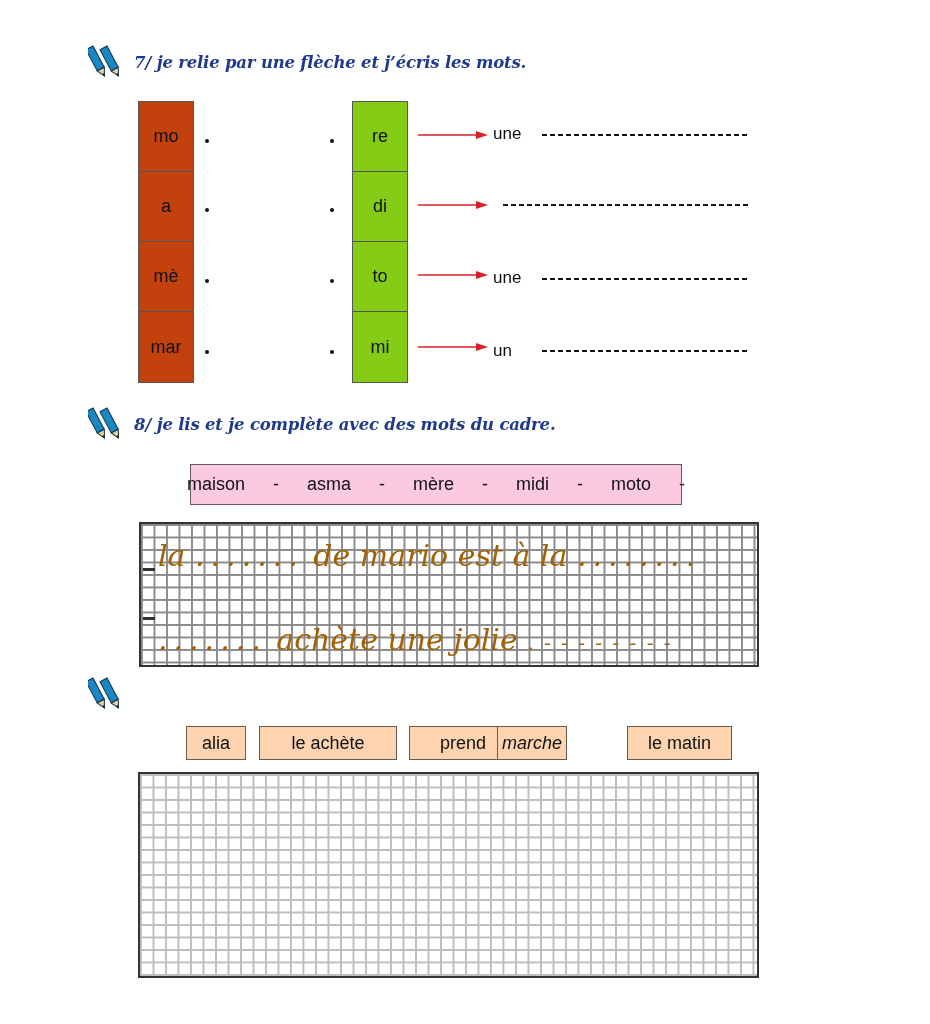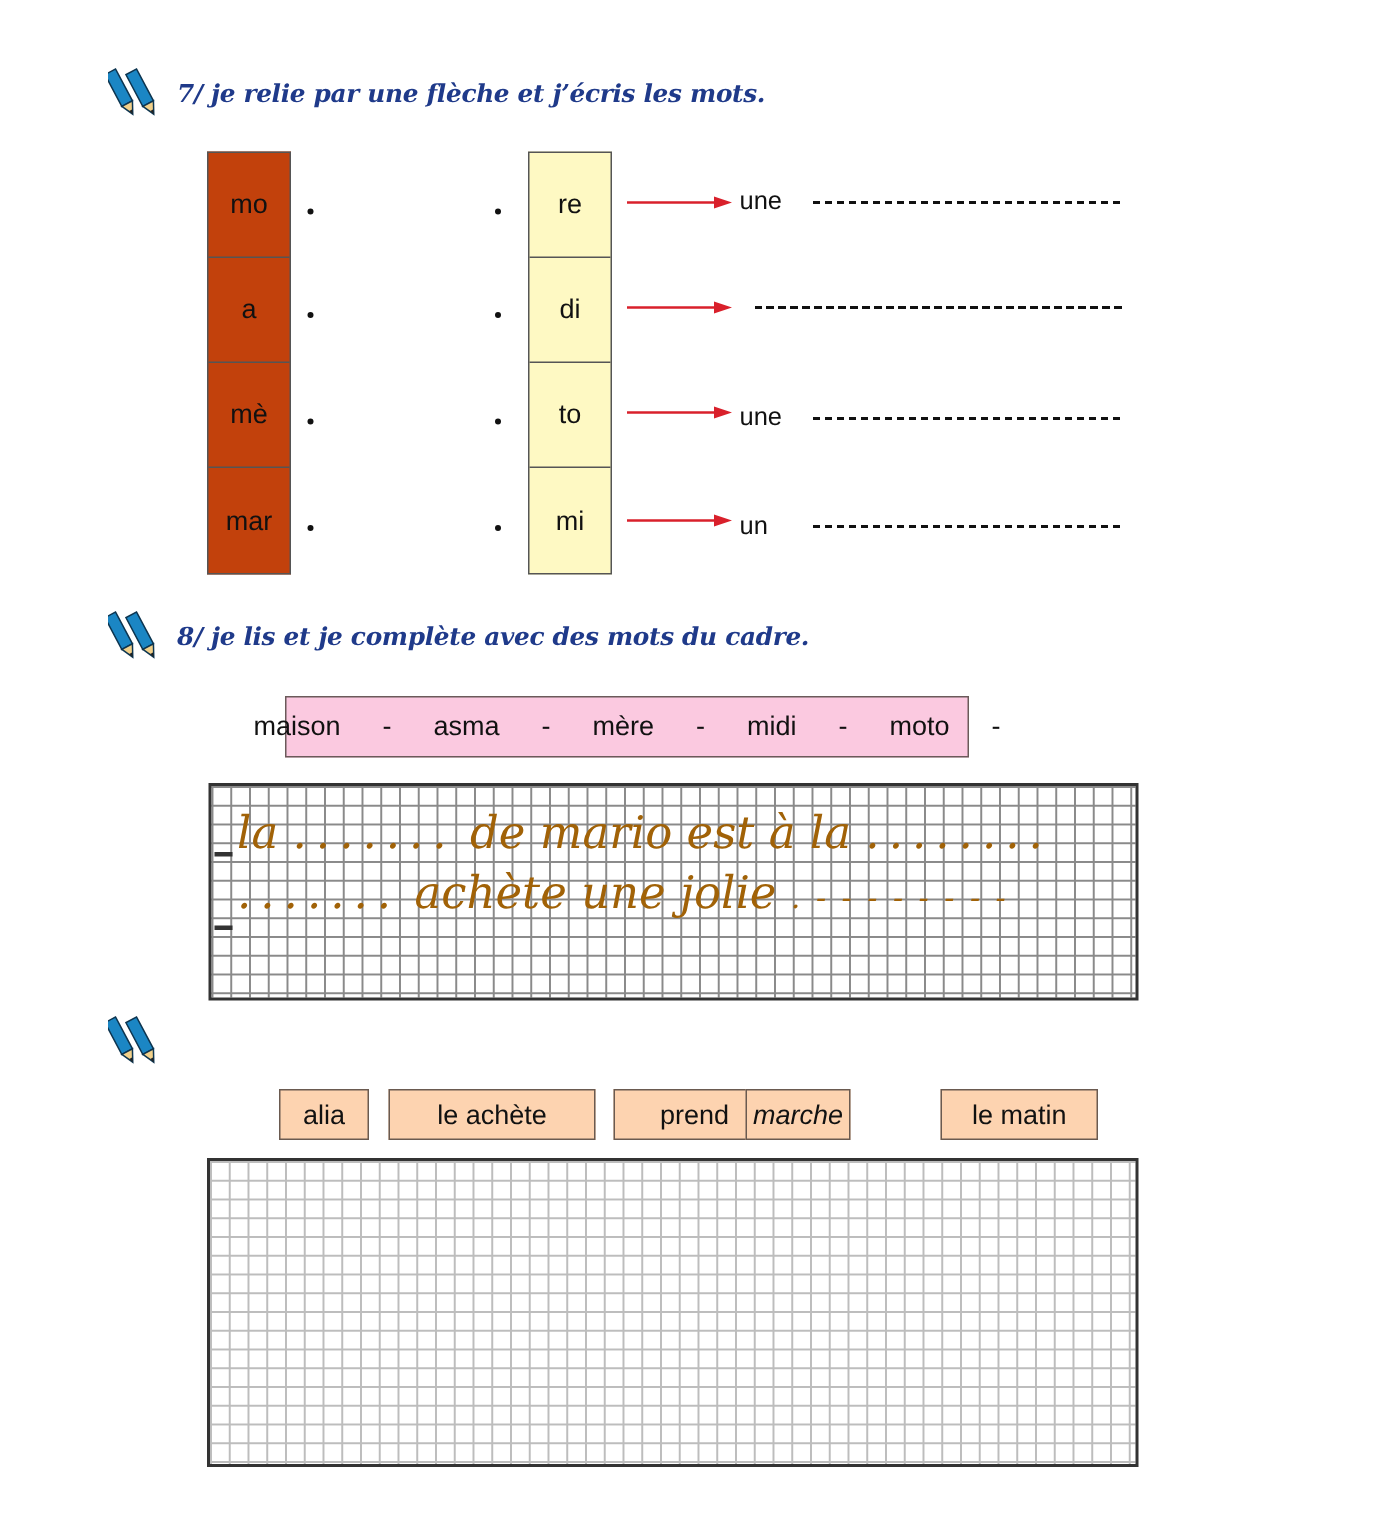--- a/index.html
+++ b/index.html
@@ -1,30 +1,30 @@
 <!DOCTYPE html>
 <html><head>
 <meta charset="utf-8">
 <style>
   html, body { margin:0; padding:0; background:#fff; }
   body { width:930px; height:1024px; position:relative; overflow:hidden; font-family:"Liberation Sans", sans-serif; color:#111; }
   .abs { position:absolute; }
-  .heading { position:absolute; left:72px; height:36px; display:flex; align-items:center;text-align:right; }
+  .heading { position:absolute; left:88px; height:36px; display:flex; align-items:center;text-align:right; }
   .heading .title { font-family:"DejaVu Serif", serif; font-weight:bold; font-style:italic; color:#1f3a8a; font-size:16.5px; margin-left:12px; letter-spacing:-0.2px; }
   .pencils { width:34px; height:36px; }
   .syl-col { position:absolute; width:54px; border:1px solid #555; }
   .syl-col .cell { height:70px; border-bottom:1px solid #555; display:flex; align-items:center; justify-content:center; font-size:18px; box-sizing:border-box; }
   .syl-col .cell:last-child { border-bottom:none; }
   .left-col { left:138px; top:101px; background:#c2410c; }
-  .right-col { left:352px; top:101px; background:#fef9c3; }
+  .right-col { left:352px; top:101px; background:#84cc16; }
   .dot { position:absolute; width:4px; height:4px; background:#111; border-radius:50%; }
   .arrow { position:absolute; width:70px; height:10px; }
   .article { position:absolute; font-size:17px; }
   .dashes { position:absolute; height:2px; background-image:repeating-linear-gradient(to right,#111 0 5px,transparent 5px 8px); }
-  .wordbox { position:absolute; left:190px; top:464px; width:456px; height:41px; background:#fbc9e0; border:1px solid #6b5a5a; display:flex; align-items:center; justify-content:center; font-size:18px; box-sizing:border-box;gap:16px; }
+  .wordbox { position:absolute; left:190px; top:464px; width:492px; height:41px; background:#fbc9e0; border:1px solid #6b5a5a; display:flex; align-items:center; justify-content:center; font-size:18px; box-sizing:border-box;gap:16px; }
   .wordbox span { margin:0 6px; }
   .grid { position:absolute; box-sizing:border-box; border:2px solid #333;
     background-color:#fff;
     background-image:linear-gradient(to right, #bdbdbd 1.5px, transparent 1.5px), linear-gradient(to bottom, #bdbdbd 1.5px, transparent 1.5px);
     background-size:12.5px 12.5px; }
   .grid-8 { left:139px; top:522px; width:620px; height:145px; background-image:linear-gradient(to right, #8a8a8a 1.5px, transparent 1.5px), linear-gradient(to bottom, #8a8a8a 1.5px, transparent 1.5px); }
   .grid-9 { left:138px; top:772px; width:621px; height:206px; }
   .cursive { position:absolute; font-family:"DejaVu Serif", serif; font-style:italic; font-size:30px; color:#a16207; white-space:nowrap; }
   .blank { letter-spacing:6px; }
   .tag { position:absolute; top:726px; height:34px; background:#fdd3b0; border:1px solid #6a5a50; display:flex; align-items:center; justify-content:center; font-size:18px; box-sizing:border-box;margin-left:28px; }
@@ -128,21 +128,21 @@
 
 <div class="grid grid-8"></div>
 <div class="abs" style="left:143px;top:568px;width:12px;height:3px;background:#333;"></div>
 <div class="abs" style="left:143px;top:617px;width:12px;height:3px;background:#333;"></div>
 <div class="cursive" style="left:158px;top:538px;">
   <span>la</span>
   <span class="blank">.......</span>
   <span>de mario est à la</span>
   <span class="blank">........</span>
 </div>
-<div class="cursive" style="left:158px;top:578px;">
+<div class="cursive" style="left:158px;top:622px;">
   <span class="blank">.......</span>
   <span>achète une jolie</span>
   <span class="blank" style="letter-spacing:2px;font-size:20px;">. - - - -   ‐   -    -   -</span>
 </div>
 
 <div class="heading" style="top:676px;">
   <svg class="pencils" viewBox="0 0 34 36">
     <g transform="rotate(-28 9 18)">
         <rect x="5" y="2" width="8" height="24" fill="#1b86c4" stroke="#0d3550" stroke-width="1"></rect>
         <polygon points="5,26 13,26 9,34" fill="#f1d08a" stroke="#0d3550" stroke-width="1"></polygon>

